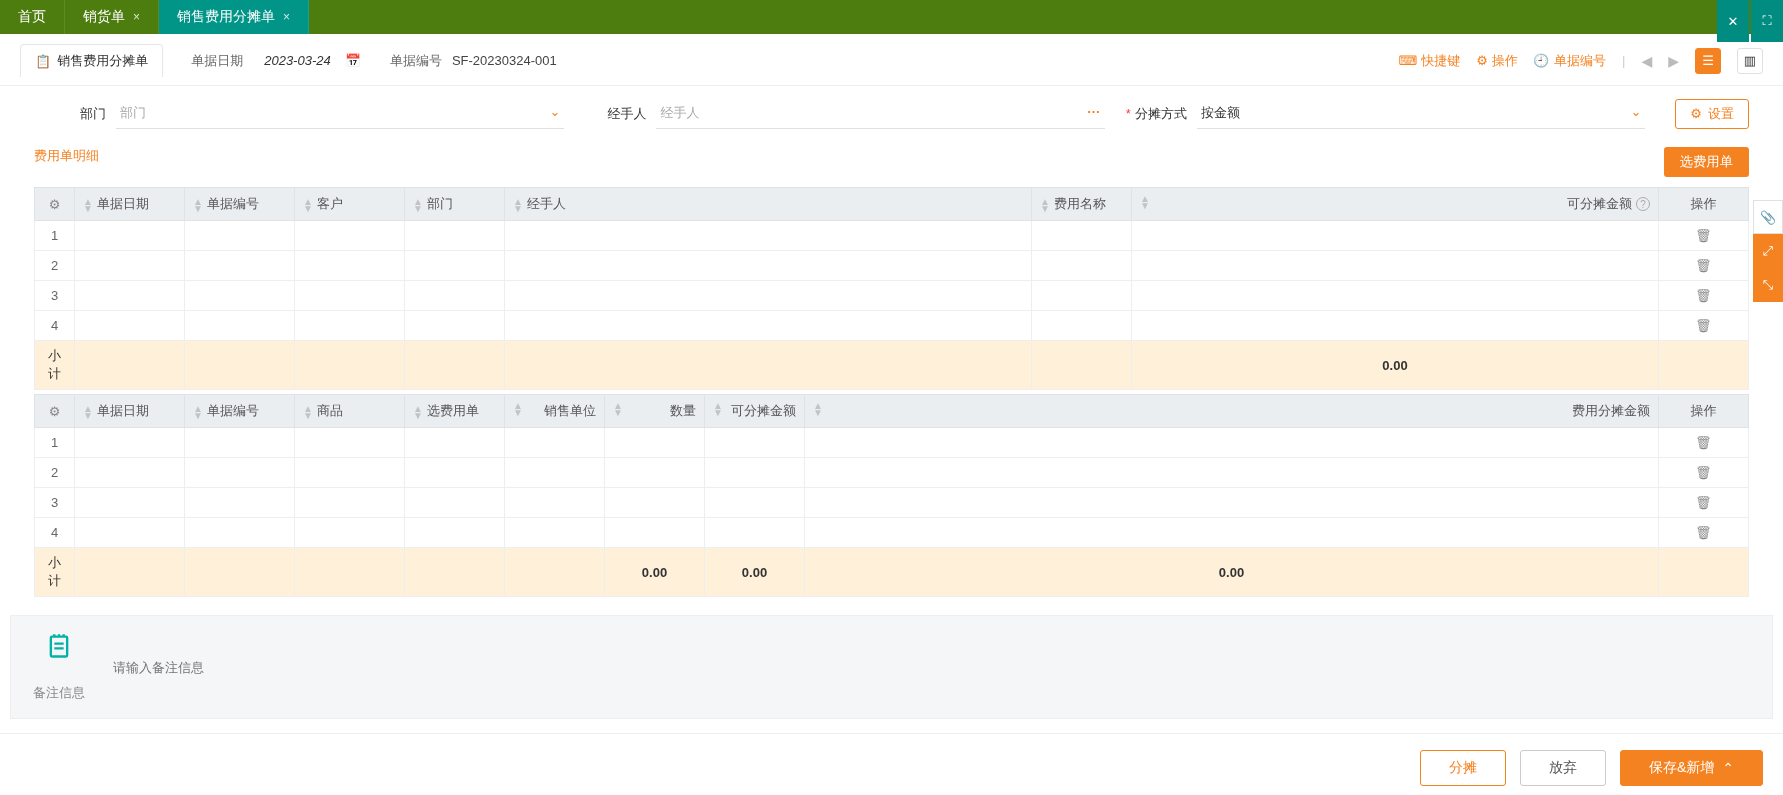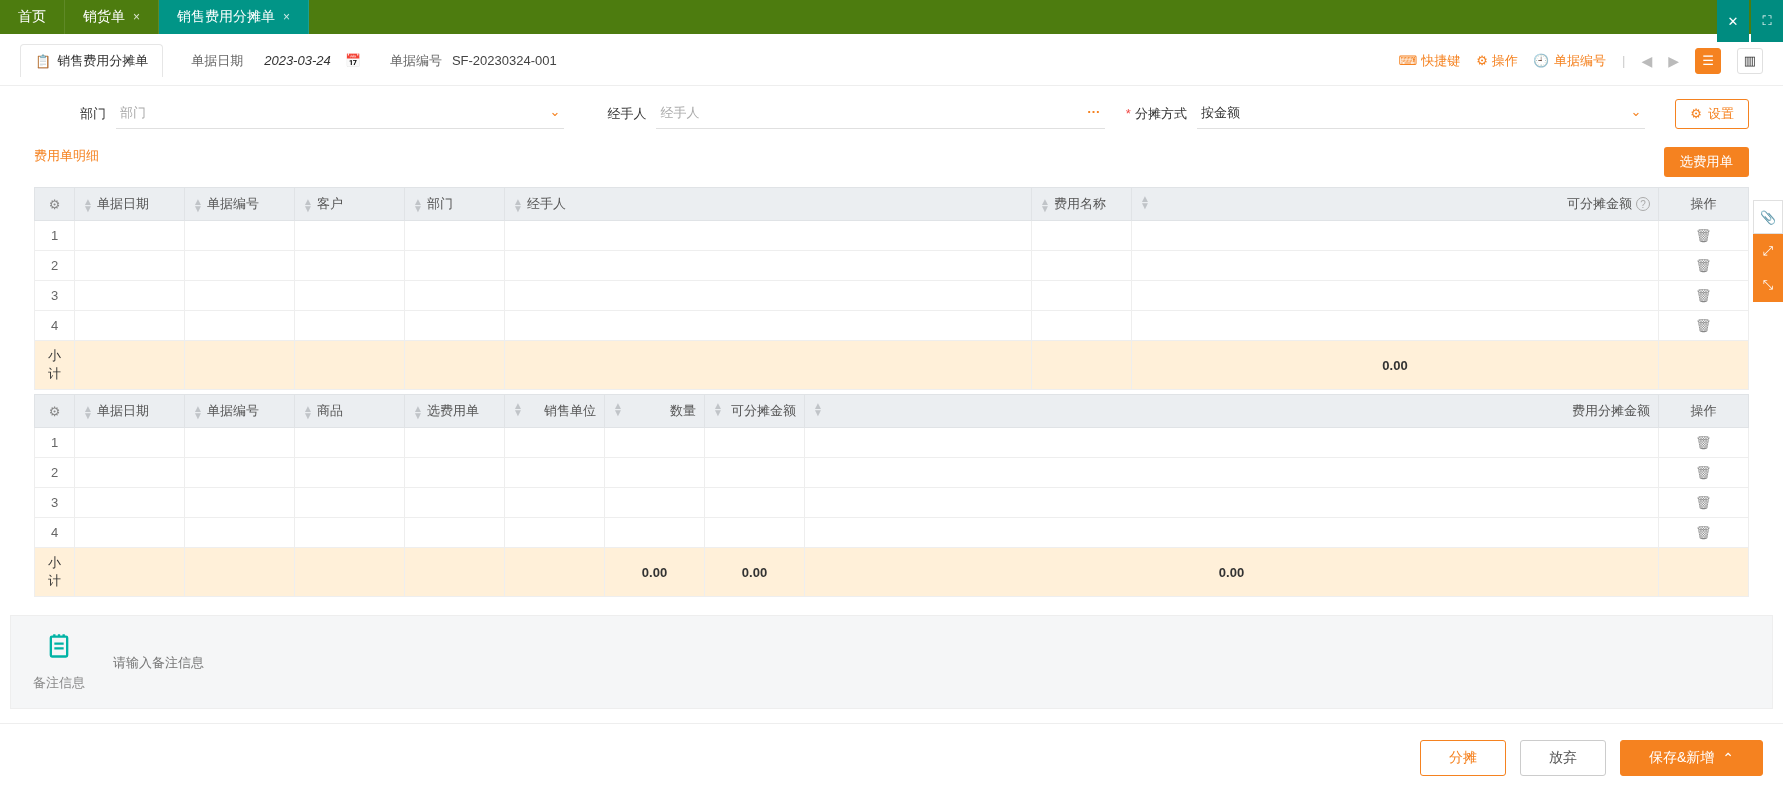--- a/index.html
+++ b/index.html
@@ -44,21 +44,21 @@
 table.data td { border:1px solid #eee; padding:6px 8px; height:30px; }
 table.data .sort { color:#c0c4c8; margin-right:4px; font-size:10px; display:inline-block; line-height:7px; vertical-align:middle; }
 table.data .gear-cell { width:40px; text-align:center; color:#888; }
 table.data .rownum { width:40px; text-align:center; color:#666; }
 table.data .ops-cell { width:90px; text-align:center; }
 .delrow { color:#888; cursor:pointer; }
 .subtotal-row td { background:#fff0d9; color:#333; }
 .subtotal-row .val { font-weight:bold; text-align:center;margin-top:48px; }
 .help-icon { display:inline-block; width:14px; height:14px; border-radius:50%; border:1px solid #aaa; color:#aaa; text-align:center; line-height:13px; font-size:10px; margin-left:4px; }
 .notes-area { margin: 18px 10px 0 10px; background:#f5f6f7; border:1px solid #eee; display:flex; padding: 16px 22px; gap:28px; }
-.notes-icon-block { display:flex; flex-direction:column; align-items:center; color:#888; gap:14px; }
+.notes-icon-block { display:flex; flex-direction:column; align-items:center; color:#888; gap:24px; }
 .notes-icon { width:28px; height:28px; color:#00b3a5; }
 .notes-input { flex:1; border:none; background:transparent; outline:none; color:#15803d; padding:8px 0; font-size:13px; }
 .footer-bar { display:flex; align-items:center; justify-content:flex-end; padding: 16px 20px 8px 20px; gap:14px; border-top:1px solid #eee; margin-top:14px; }
 .btn { padding:8px 28px; border-radius:3px; cursor:pointer; font-size:14px; }
 .btn-outline-orange { border:1px solid #f58220; color:#f58220; background:#fff; }
 .btn-outline-grey { border:1px solid #ccc; color:#555; background:#fff; }
 .btn-orange { border:1px solid #f58220; background:#f58220; color:#fff; display:flex; align-items:center; gap:8px; }
 .side-rail { position:fixed; right:0; top:200px; display:flex; flex-direction:column; }
 .side-rail .railbtn { width:30px; height:34px; display:flex; align-items:center; justify-content:center; background:#fff; border:1px solid #e0e0e0; color:#888; cursor:pointer; }
 .side-rail .railbtn.orange { background:#f58220; border-color:#f58220; color:#fff; }

